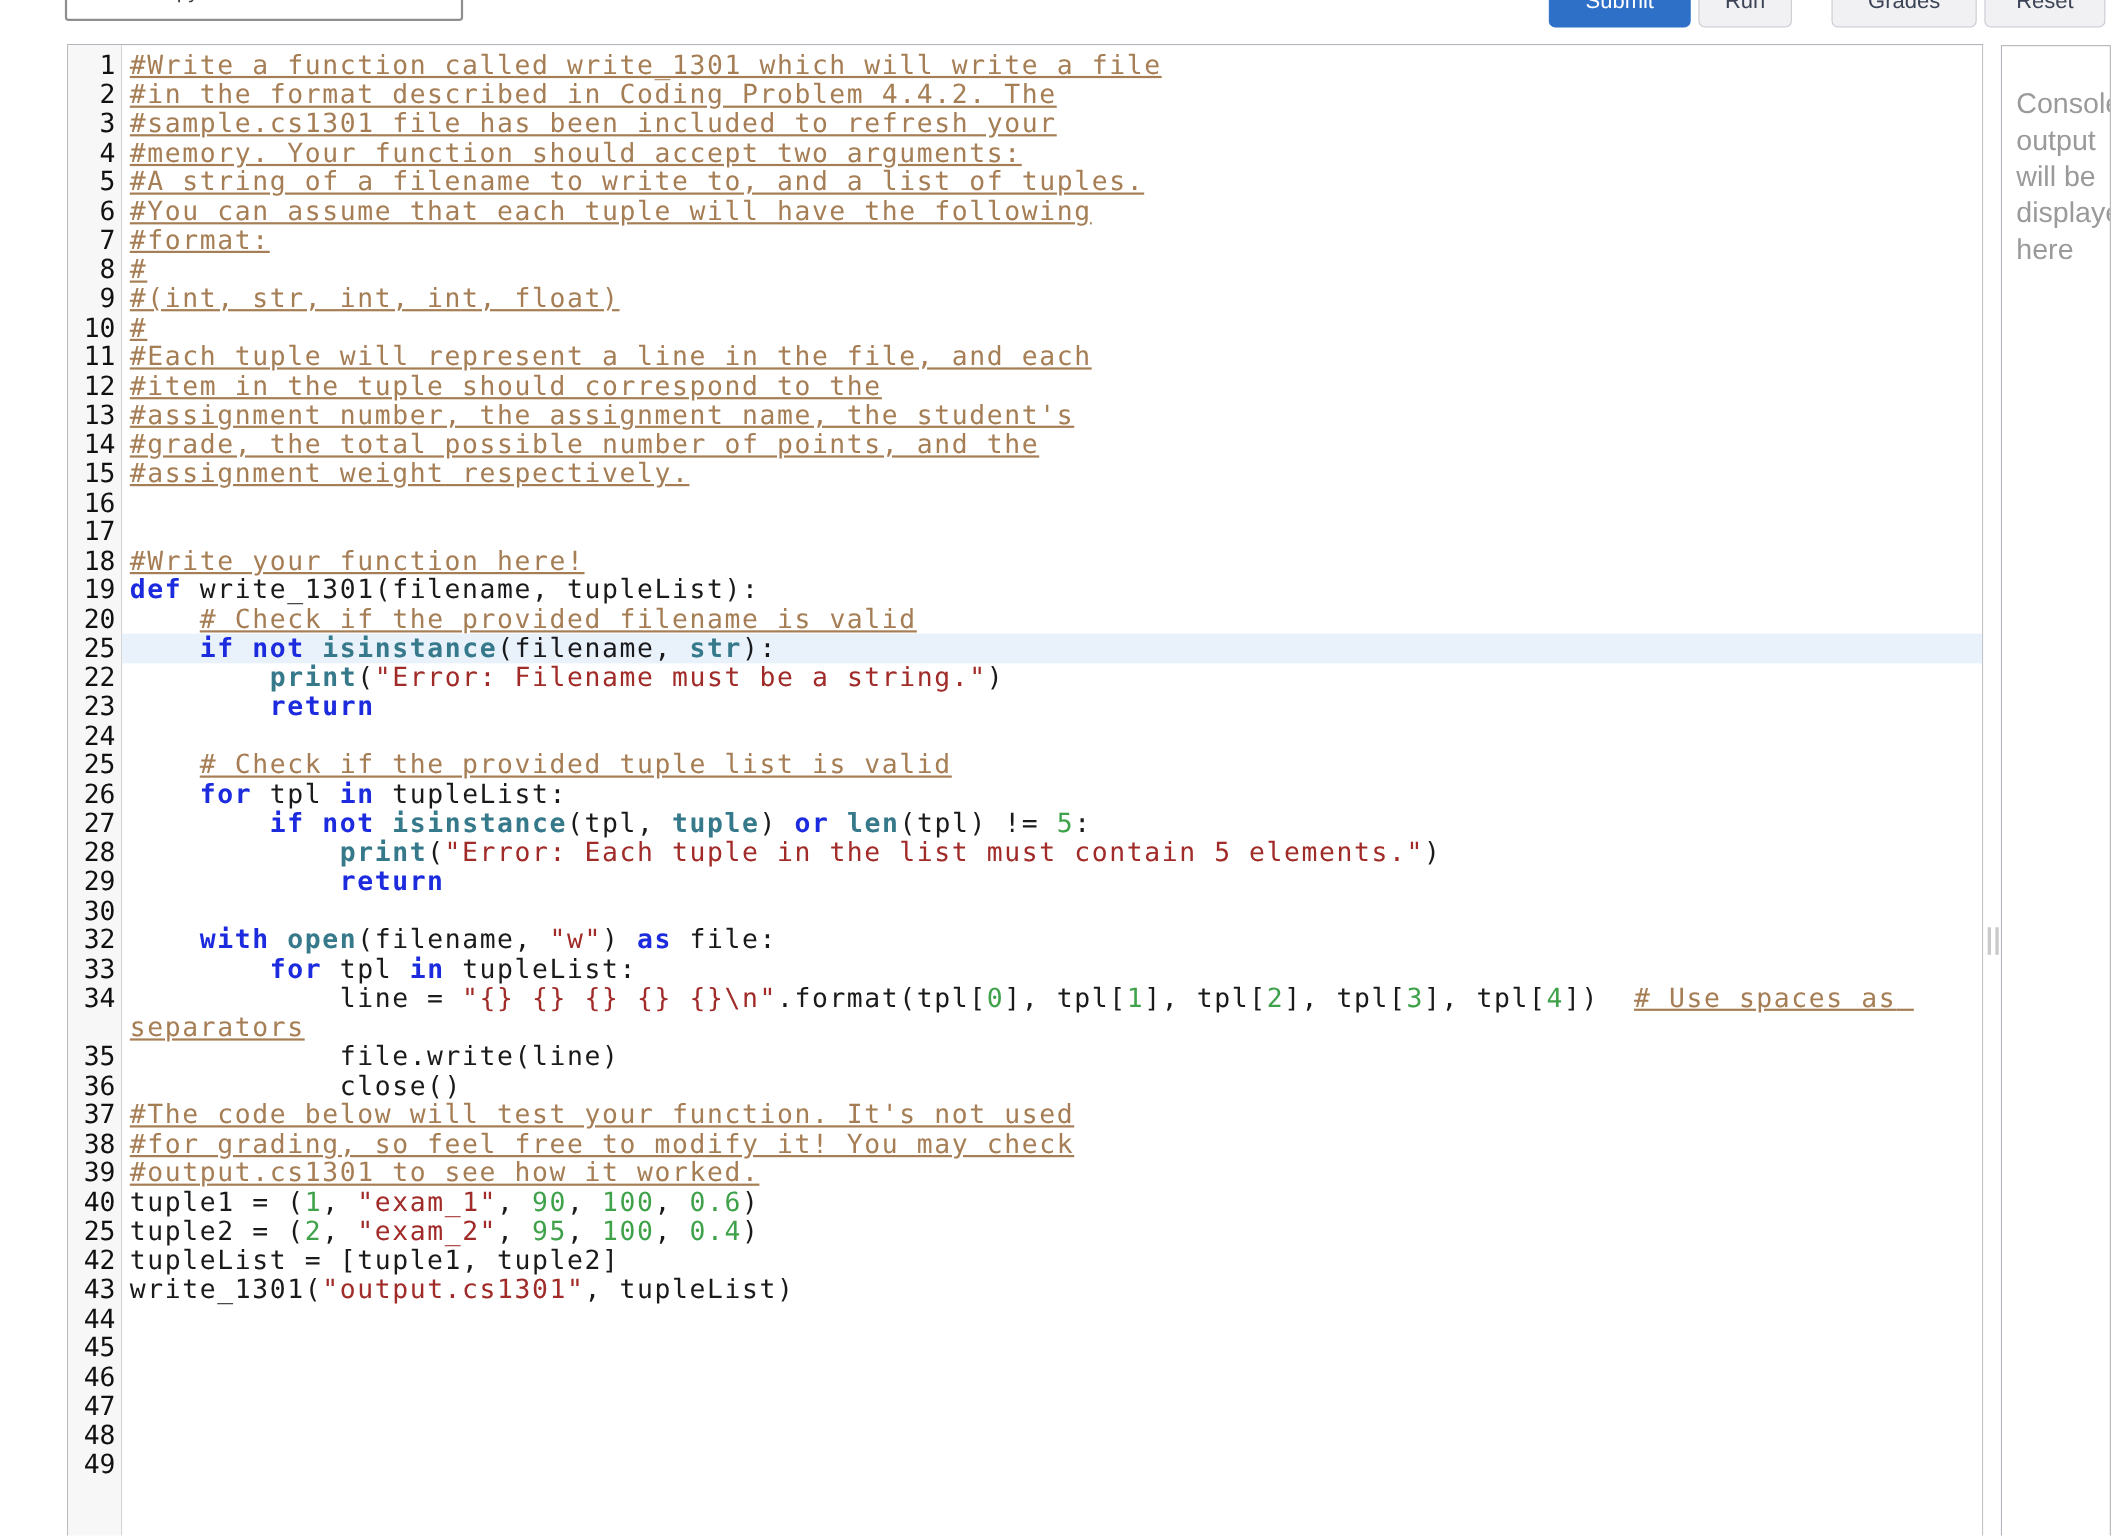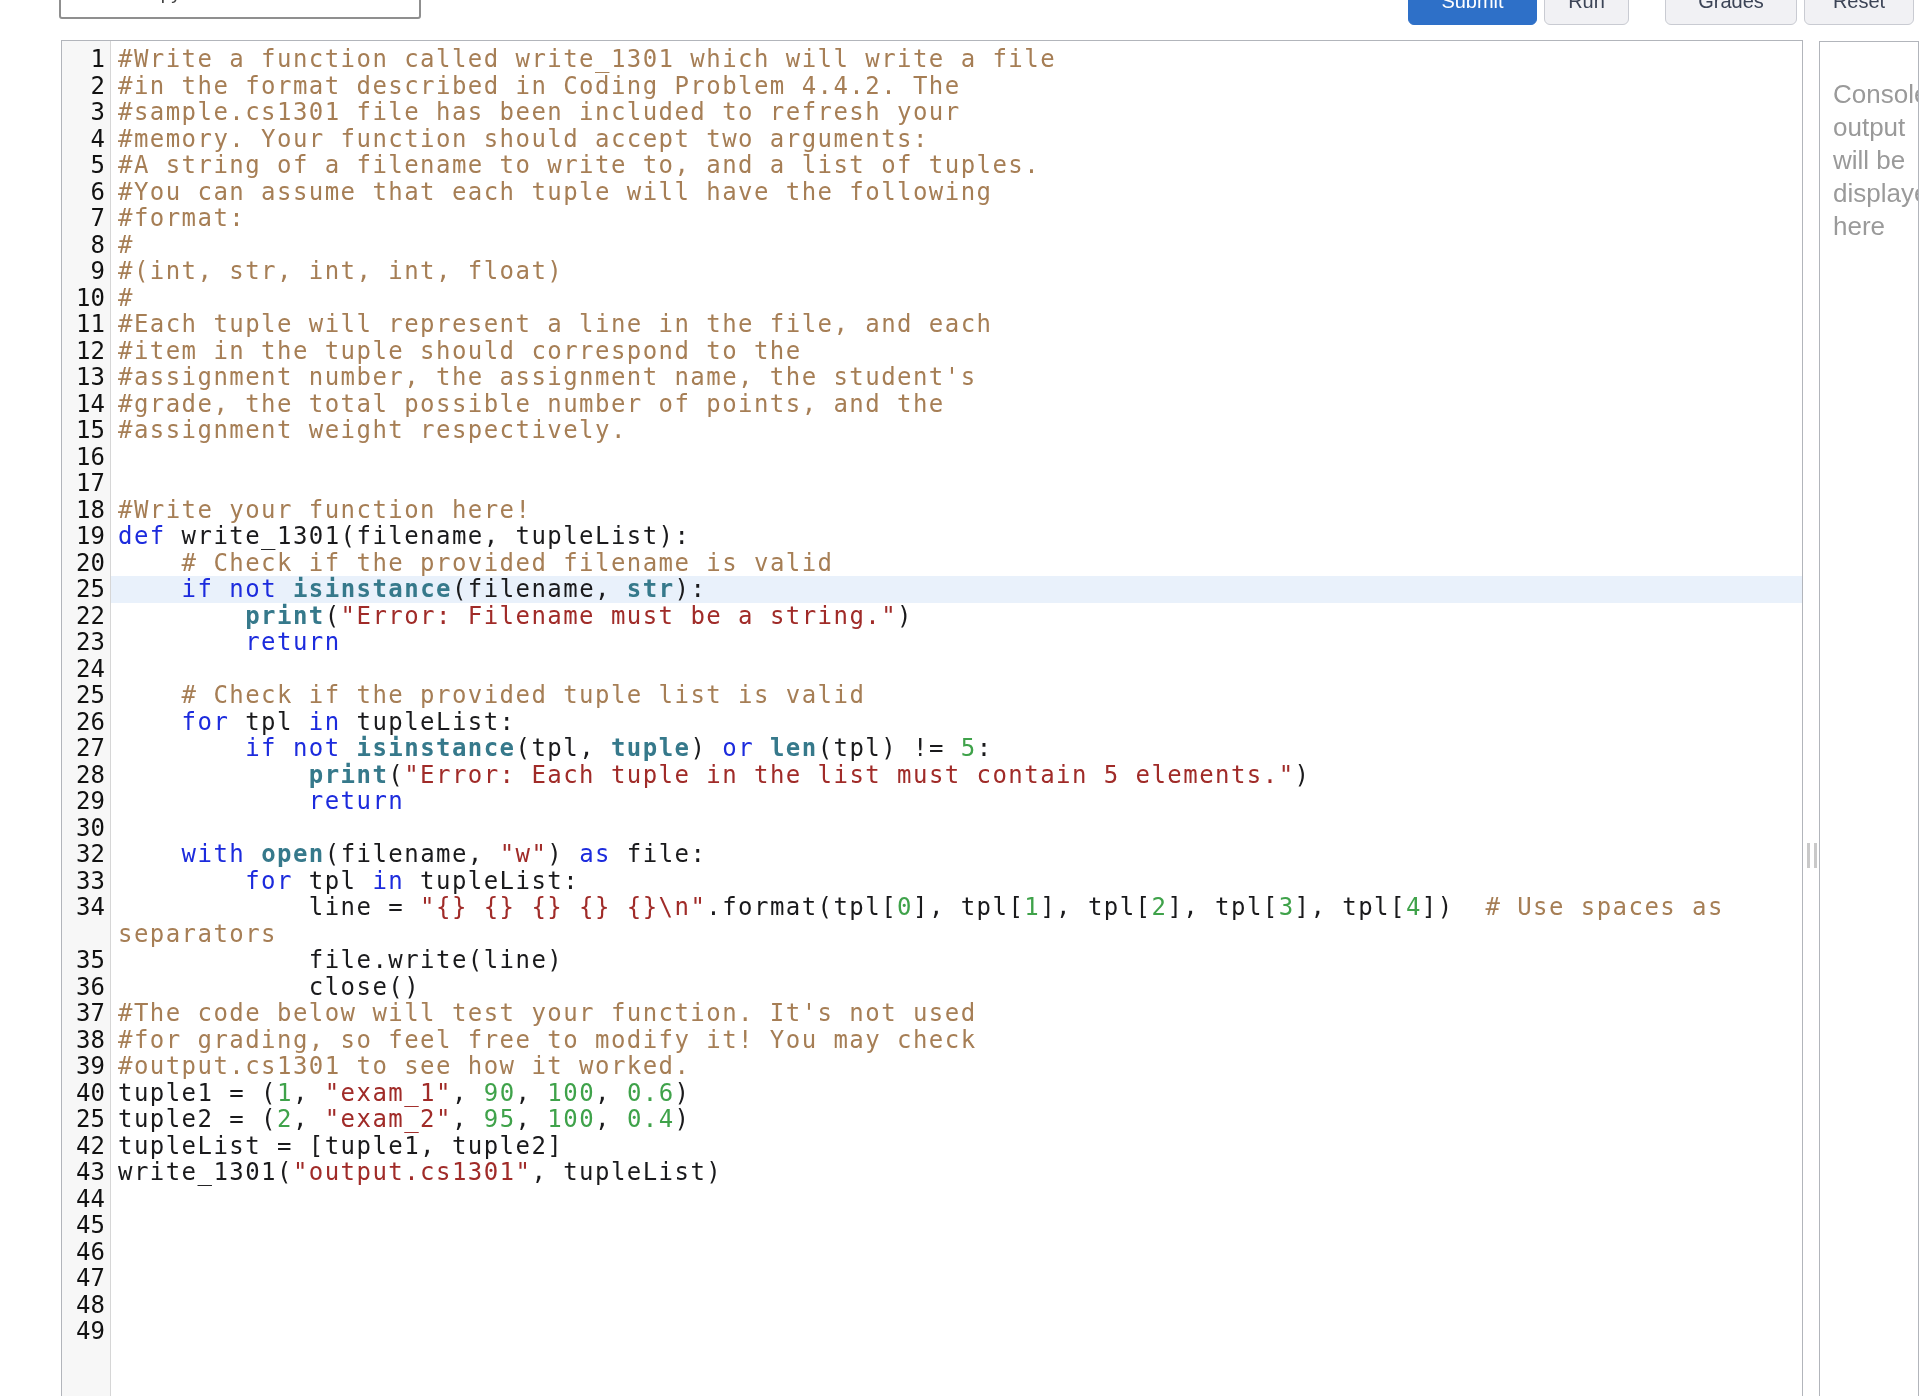--- a/index.html
+++ b/index.html
@@ -45,25 +45,25 @@
     position:relative;padding-left:56px;min-height:26.5px;
     white-space:pre-wrap;color:#1a1a1c;
   }
   .crow.hl{
     background:linear-gradient(#e9f1fb,#e9f1fb) 49px 0/calc(100% - 49px) 100% no-repeat;
   }
   .lnum{
     position:absolute;left:0;top:0;width:43px;text-align:right;
     color:#111;letter-spacing:0;
   }
-  .tok-k{color:#1c2bdd;font-weight:normal;}
+  .tok-k{color:#1c2bdd;font-weight:bold;}
   .tok-b{color:#36798b;font-weight:bold;}
   .tok-s{color:#a02b28;}
   .tok-n{color:#3fa24a;}
-  .tok-c{color:#a67e55;}
+  .tok-c{color:#a67e55;text-decoration:underline;}
   .tok-p{color:#1a1a1c;text-align:right;}
 
   
   .splitter{position:absolute;left:1803px;top:41px;width:16px;height:1355px;background:#fff;}
   .splitter-grip{
     position:absolute;left:4px;top:802px;width:4px;height:25px;
     border-left:3px solid #c9c9c9;border-right:3px solid #c9c9c9;
   }
 
   

